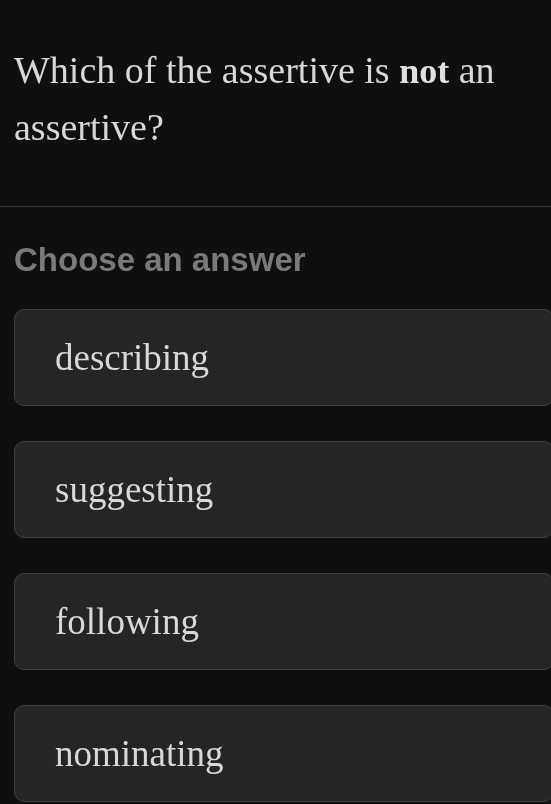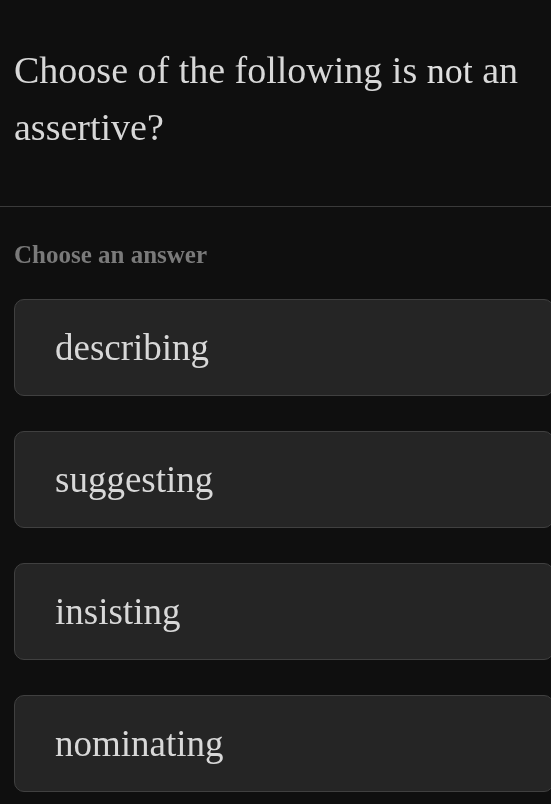--- a/index.html
+++ b/index.html
@@ -19,35 +19,35 @@
       padding: 42px 14px 50px 14px;
     }
     .question-text {
       font-size: 38px;
       line-height: 1.5;
       color: #d8d8d8;
       font-weight: 400;
     }
     .emphasis {
       font-family: 'Comic Sans MS', 'Marker Felt', cursive;
-      font-weight: 400;
+      font-weight: 700;
       color: #e0e0e0;
       font-size: 36px;
     }
     .divider {
       border: none;
       border-top: 1px solid #3a3a3a;
       margin: 0;
     }
     .answer-section {
       padding: 34px 0 0 14px;
     }
     .answer-heading {
-      font-family: Liberation Serif, serif;
-      font-size: 25px;
+      font-family: Liberation Sans, sans-serif;
+      font-size: 33px;
       font-weight: 700;
       color: #7a7a7a;
       margin-bottom: 30px;
     }
     .answer-list {
       display: flex;
       flex-direction: column;
       gap: 35px;
     }
     .answer-option {
@@ -62,35 +62,35 @@
       font-family: Georgia, 'Times New Roman', serif;
       width: 100%;
       min-width: 540px;
     }
   </style>
 </head>
 <body>
 
 <div class="question-section">
   <p class="question-text">
-    <span>Choose of the following is </span><span class="emphasis">not</span><span> an assertive?</span>
+    <span>Which of the assertive is </span><span class="emphasis">not</span><span> an assertive?</span>
   </p>
 </div>
 
 <hr class="divider">
 
 <div class="answer-section">
   <h2 class="answer-heading">Choose an answer</h2>
   <div class="answer-list">
     <button class="answer-option">
       <span>describing</span>
     </button>
     <button class="answer-option">
       <span>suggesting</span>
     </button>
     <button class="answer-option">
-      <span>insisting</span>
+      <span>following</span>
     </button>
     <button class="answer-option">
       <span>nominating</span>
     </button>
   </div>
 </div>
 
 </body></html>

